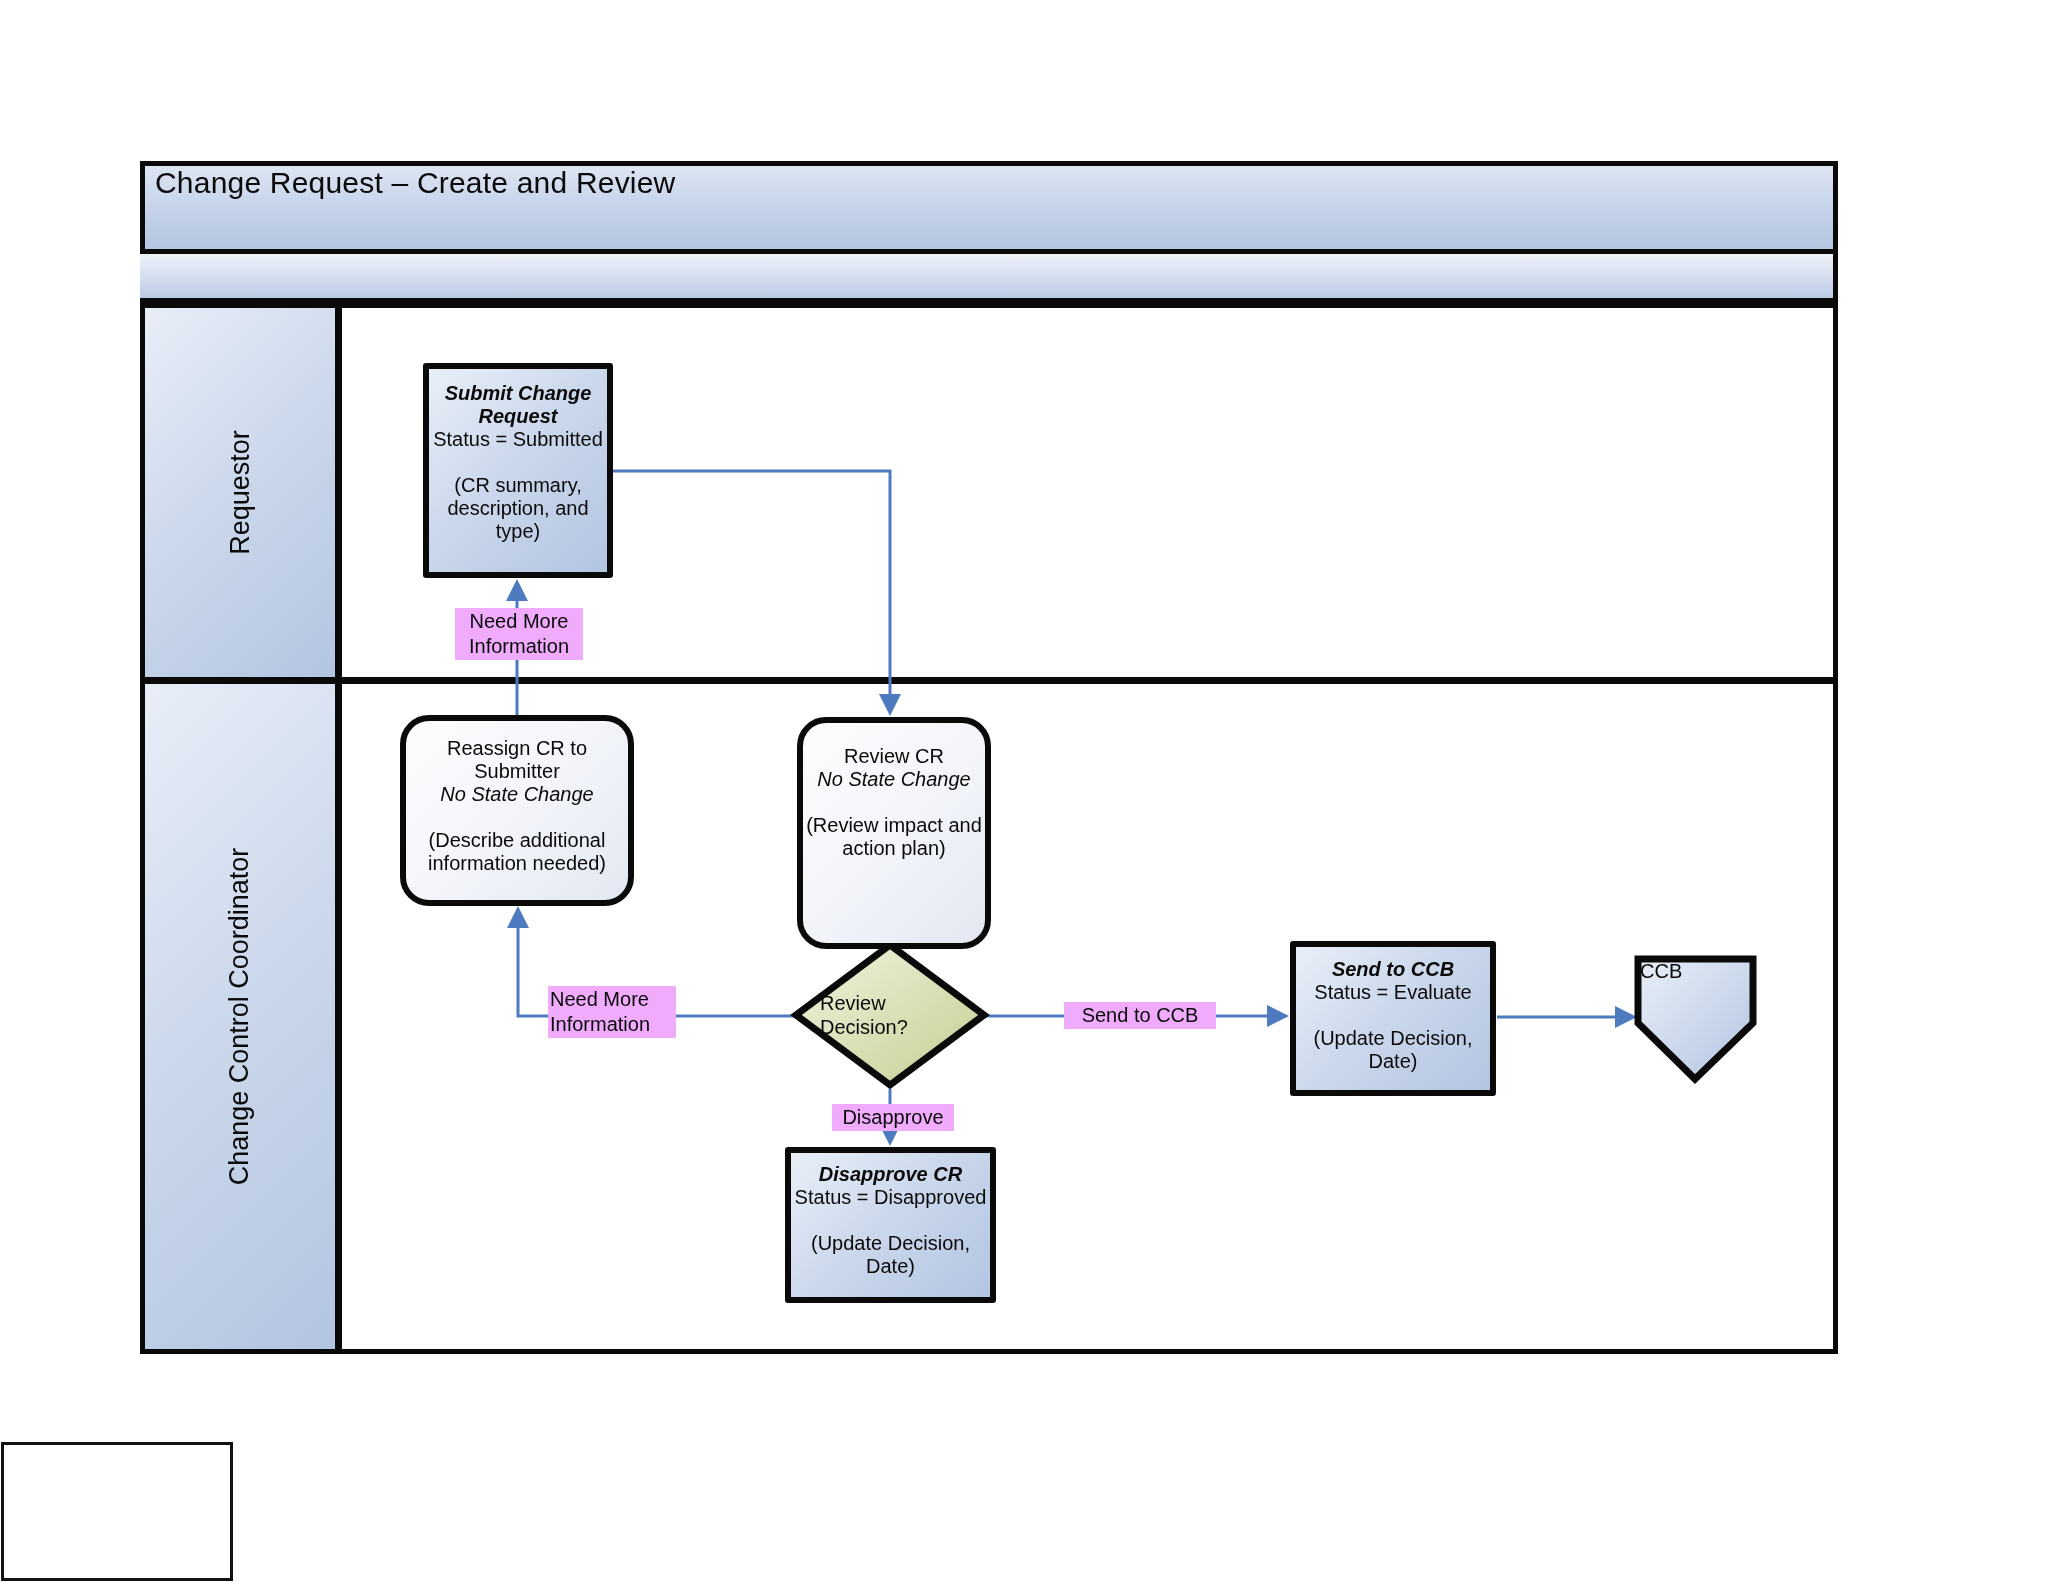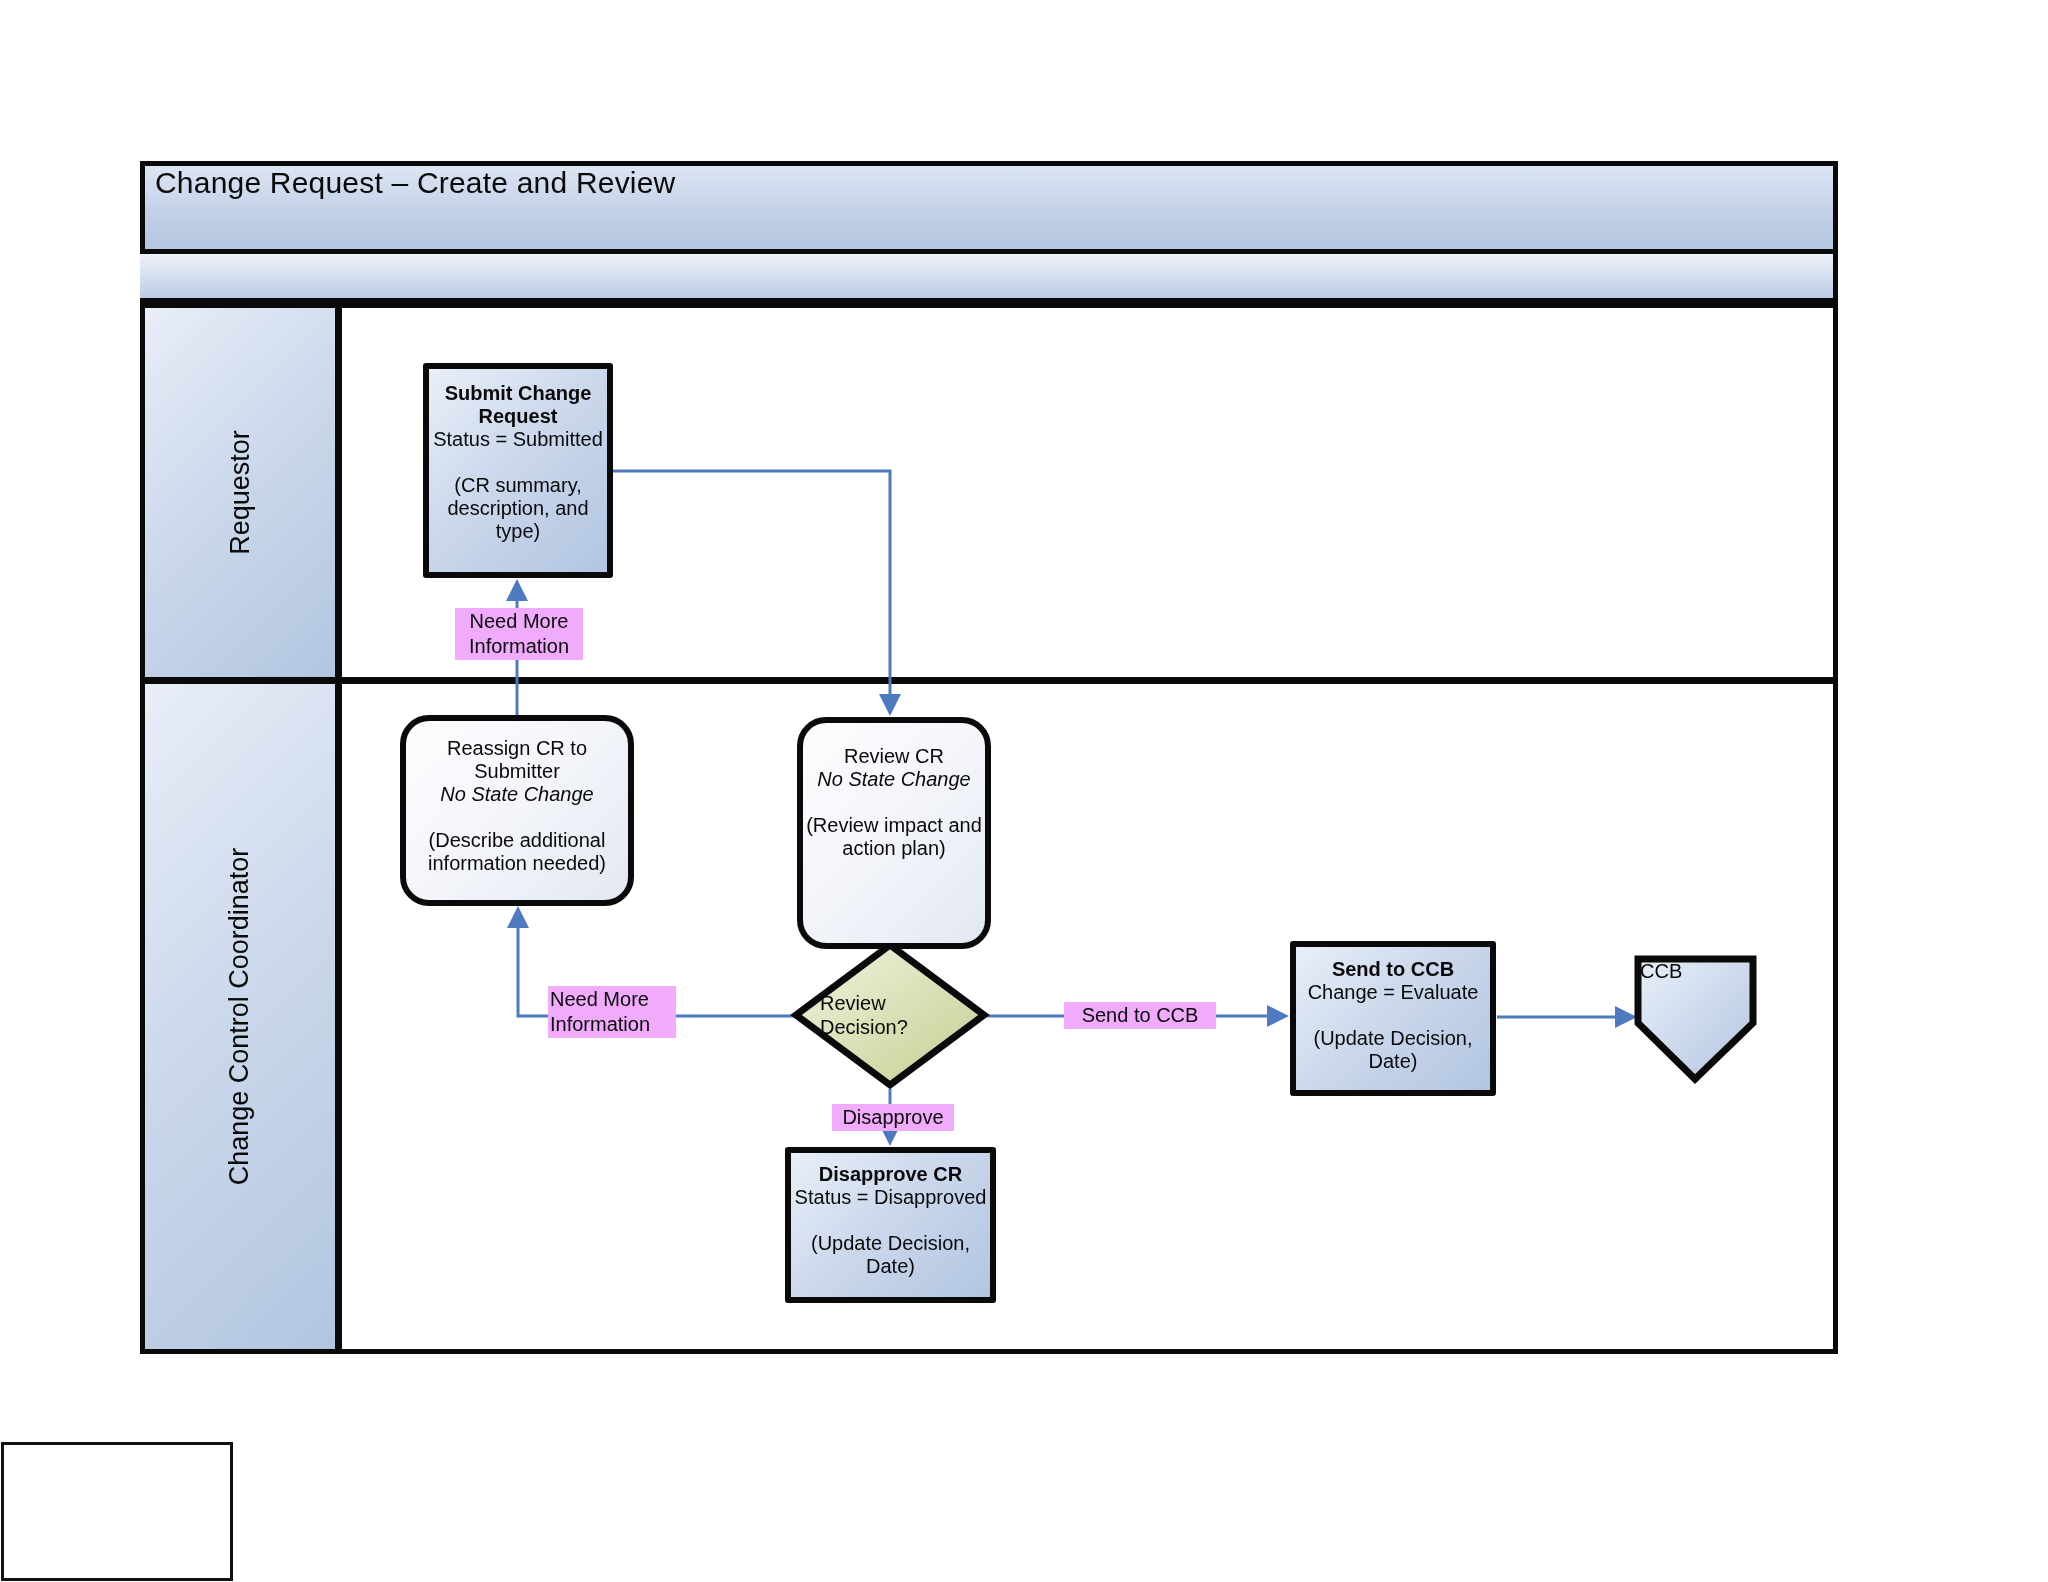--- a/index.html
+++ b/index.html
@@ -38,21 +38,21 @@
   }
   .lane-requestor{top:0;height:369px;}
   .lane-ccc{top:376px;height:665px;}
   
   .node{
     position:absolute;box-sizing:border-box;border:6px solid #0a0a0a;border-radius:3px;
     text-align:center;font-size:20px;line-height:23px;
   }
   .node.blue{background:linear-gradient(135deg,#e9eff8 0%,#ccd8ec 45%,#b2c5e1 100%);}
   .node.light{background:linear-gradient(135deg,#fdfdfe 0%,#f3f5fa 50%,#e2e8f2 100%);border-radius:29px;}
-  .bold{font-weight:bold;}
+  .bold{font-weight:bold;font-style:italic;}
   .italic{font-style:italic;}
   .note{margin-top:23px;}
   .bx-submit{left:423px;top:363px;width:190px;height:215px;padding-top:13px;}
   .bx-reassign{left:400px;top:715px;width:234px;height:191px;padding-top:16px;}
   .bx-review{left:797px;top:717px;width:194px;height:232px;padding-top:22px;}
   .bx-disapprove{left:785px;top:1147px;width:211px;height:156px;padding-top:10px;}
   .bx-sendccb{left:1290px;top:941px;width:206px;height:155px;padding-top:11px;}
   
   #flow-svg{position:absolute;left:0;top:0;width:2048px;height:1582px;pointer-events:none;}
   
@@ -148,21 +148,21 @@
   </div>
 
   <div class="node blue bx-disapprove">
     <div class="bold">Disapprove CR</div>
     <div>Status = Disapproved</div>
     <div class="note">(Update Decision, Date)</div>
   </div>
 
   <div class="node blue bx-sendccb">
     <div class="bold">Send to CCB</div>
-    <div>Change = Evaluate</div>
+    <div>Status = Evaluate</div>
     <div class="note">(Update Decision, Date)</div>
   </div>
 
   <div class="shape-txt txt-decision">Review Decision?</div>
   <div class="shape-txt txt-ccb">CCB</div>
 
   <div class="edge-label lbl-nmi-upper">Need More Information</div>
   <div class="edge-label lbl-nmi-lower">Need More Information</div>
   <div class="edge-label lbl-sendccb">Send to CCB</div>
   <div class="edge-label lbl-disapprove">Disapprove</div>

